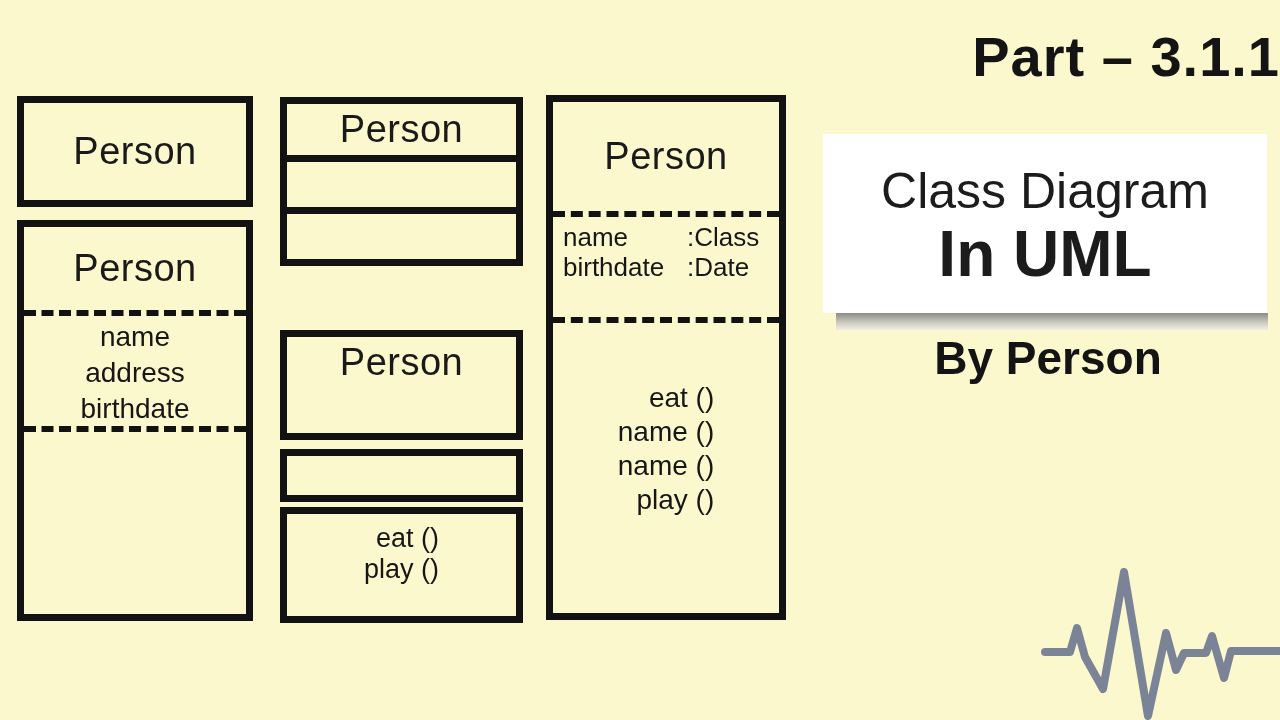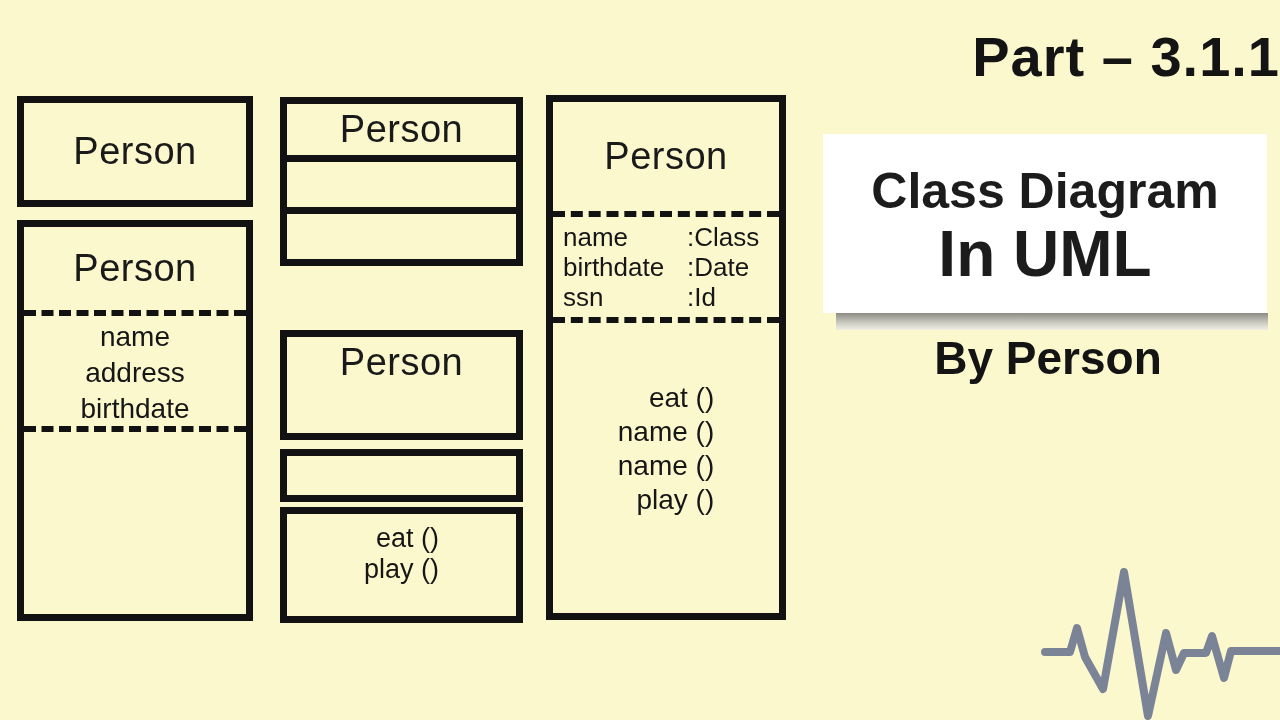--- a/index.html
+++ b/index.html
@@ -96,21 +96,21 @@
     font-size:56px;font-weight:700;color:#141414;
     letter-spacing:1px;
   }
   .title-card{
     position:absolute;left:823px;top:134px;width:444px;height:179px;
     background:#ffffff;
     display:flex;flex-direction:column;
     align-items:center;justify-content:center;
     color:#1c1c1c;
   }
-  .title-card .line1{font-size:50px;font-weight:700;line-height:60px;}
+  .title-card .line1{font-size:50px;font-weight:400;line-height:60px;}
   .title-card .line2{font-size:64px;font-weight:700;line-height:66px;}
   .title-card-shadow{
     position:absolute;left:836px;top:313px;width:432px;height:17px;
     background:linear-gradient(180deg,#8C8C84 0%,#C9C9C0 55%,#EFEFE6 100%);
   }
   .author{
     position:absolute;left:858px;top:331px;width:380px;
     text-align:center;
     font-size:46px;font-weight:700;color:#141414;
   }
@@ -166,24 +166,20 @@
     <div class="uml-title">Person</div>
     <div class="sep-dash"></div>
     <div class="attrs">
       <div class="attr-row">
         <span class="attr-name">name</span>
         <span class="attr-type">:Class</span>
       </div>
       <div class="attr-row">
         <span class="attr-name">birthdate</span>
         <span class="attr-type">:Date</span>
-      </div>
-      <div class="attr-row">
-        <span class="attr-name">ssn</span>
-        <span class="attr-type">:Id</span>
       </div>
     </div>
     <div class="sep-dash"></div>
     <div class="methods">
       <div class="m-block">
         <div>eat ()</div>
         <div>name ()</div>
         <div>name ()</div>
         <div>play ()</div>
       </div>

